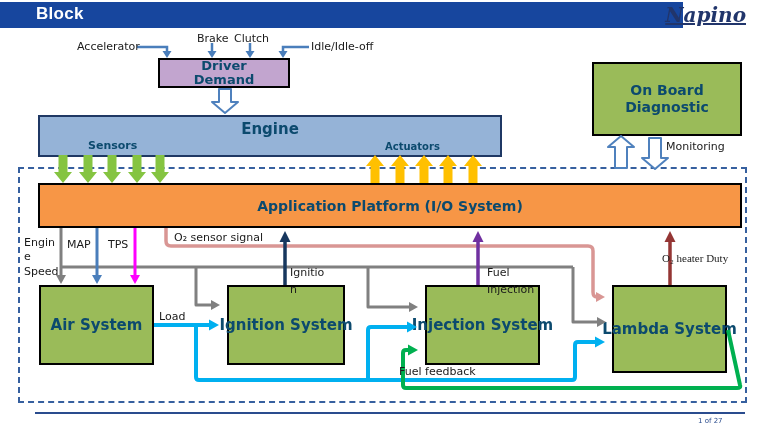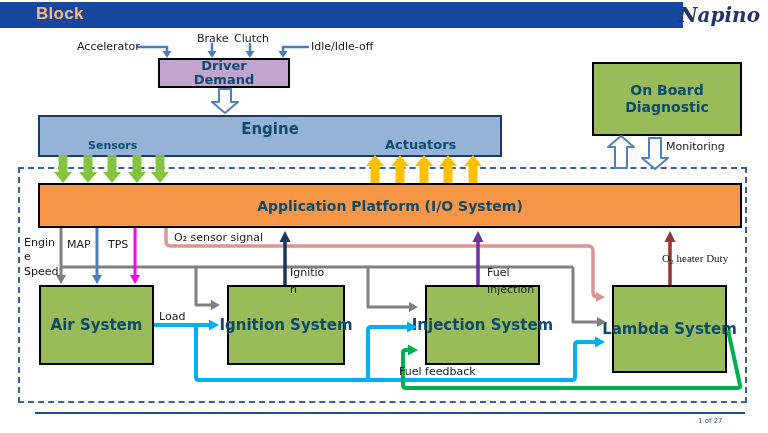--- a/index.html
+++ b/index.html
@@ -1,21 +1,21 @@
 <!DOCTYPE html>
 <html><head>
 <meta charset="utf-8">
 <style>
   html,body{margin:0;padding:0;background:#fff;}
   #slide{position:relative;width:768px;height:433px;background:#fff;overflow:hidden;
          font-family:"DejaVu Sans",sans-serif;color:#111;}
   
   #titlebar{position:absolute;left:0;top:2px;width:683px;height:26px;background:#17469E;}
-  #titlebar .t{position:absolute;left:36px;top:2px;font:600 17px "Liberation Sans",sans-serif;color:#fdba74;letter-spacing:.3px;}
-  #logo{position:absolute;right:8px;top:3px;font:italic 700 20px "DejaVu Serif",serif;color:#21356B;}
+  #titlebar .t{position:absolute;left:36px;top:2px;font:600 17px "Liberation Sans",sans-serif;color:#ffffff;letter-spacing:.3px;}
+  #logo{position:absolute;right:22px;top:3px;font:italic 700 20px "DejaVu Serif",serif;color:#21356B;text-decoration:underline;}
   
   .box{position:absolute;border:2px solid #000;box-sizing:border-box;display:flex;
        align-items:center;justify-content:center;text-align:center;font-weight:bold;color:#0c4a6e;z-index:2;}
   .inner{display:inline-block;}
   
   #dashed{position:absolute;left:18px;top:167px;width:729px;height:236px;
           border:2px dashed #36609F;box-sizing:border-box;z-index:1;}
   svg.layer{position:absolute;left:0;top:0;z-index:3;pointer-events:none;}
   .lbl{position:absolute;z-index:4;font-size:11px;color:#1a1a1a;line-height:1.25;}
   .wrapnarrow{word-wrap:break-word;overflow-wrap:break-word;}
@@ -34,21 +34,21 @@
 
   <div id="dashed"></div>
 
   <div class="box" style="left:158px;top:58px;width:132px;height:30px;background:#C2A5CF;font-size:13px;line-height:14px;">
     <span class="inner" style="width:74px;">Driver Demand</span>
   </div>
 
   <div class="box" style="left:38px;top:115px;width:464px;height:42px;background:#95B3D7;border-color:#1F3864;">
     <span style="position:absolute;left:0;right:0;top:3px;font-size:15px;">Engine</span>
     <span style="position:absolute;left:48px;bottom:3px;font-size:11px;">Sensors</span>
-    <span style="position:absolute;left:345px;bottom:3px;font-size:13px;">Actuators</span>
+    <span style="position:absolute;left:345px;bottom:3px;font-size:10px;">Actuators</span>
   </div>
 
   <div class="box" style="left:592px;top:62px;width:150px;height:74px;background:#9ABB59;font-size:14px;line-height:17px;">
     <span class="inner" style="width:110px;">On Board Diagnostic</span>
   </div>
 
   <div class="box" style="left:39px;top:285px;width:115px;height:80px;background:#9ABB59;font-size:15px;white-space:nowrap;">
     <span>Air System</span>
   </div>
 

